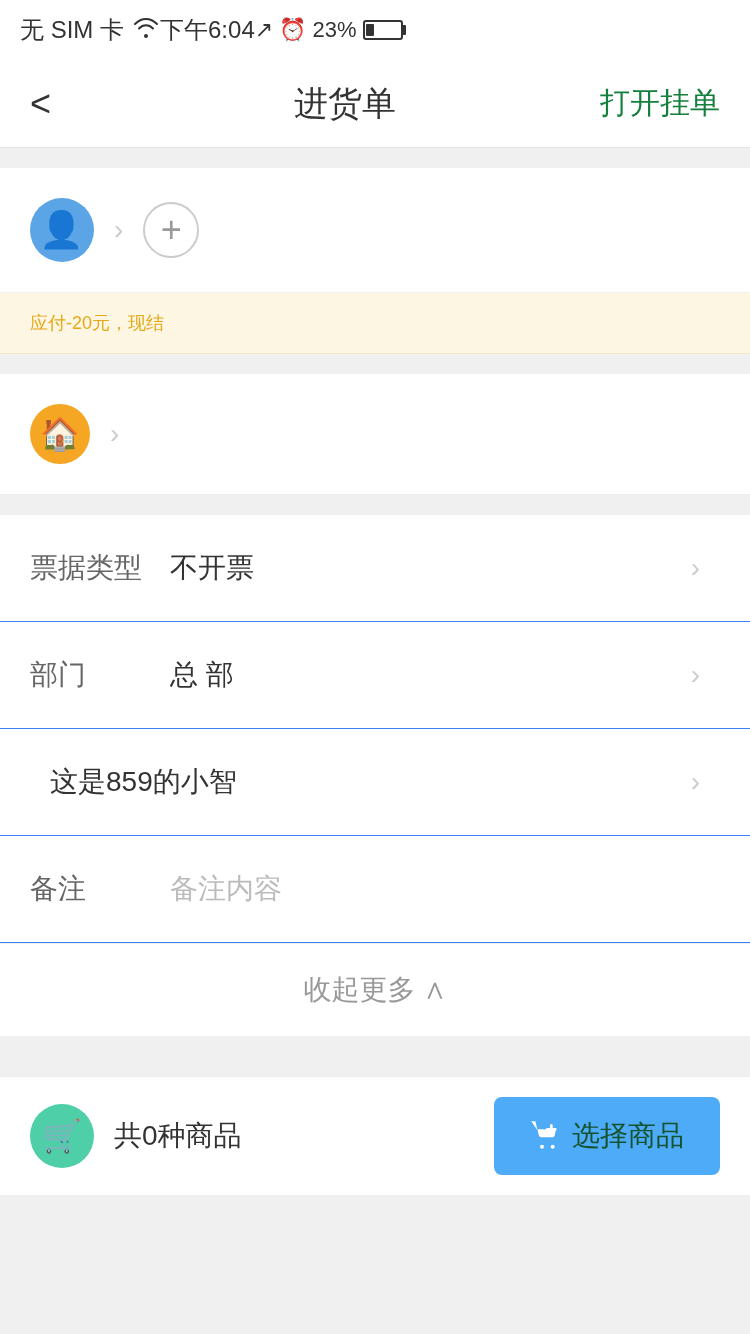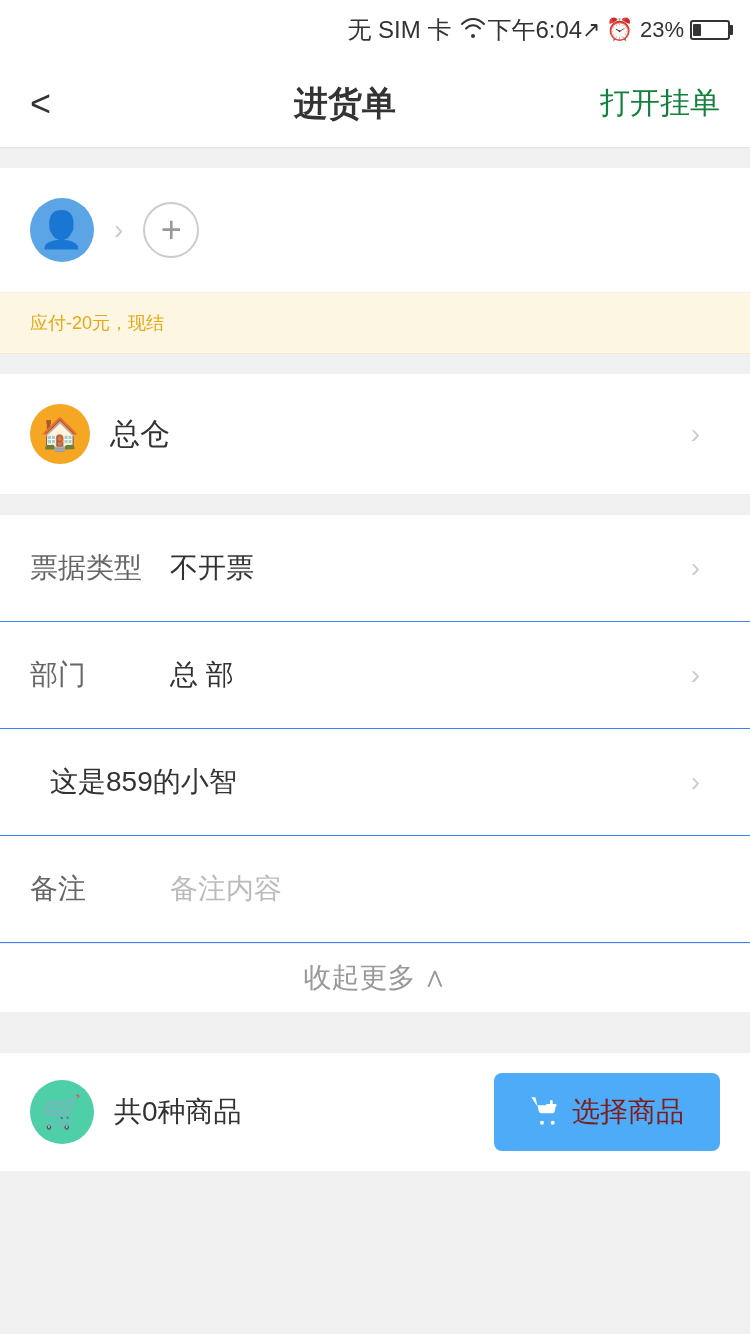--- a/index.html
+++ b/index.html
@@ -13,21 +13,21 @@
       color: #333;
     }
 
     
     .status-bar {
       width: 750px;
       height: 60px;
       background: #fff;
       display: flex;
       align-items: center;
-      justify-content: flex-end;
+      justify-content: flex-start;
       padding: 0 20px;
       font-size: 24px;
       color: #333;
     }
     .status-left { display: flex; align-items: center; gap: 8px; }
     .status-center { font-size: 24px; font-weight: 500; }
     .status-right { display: flex; align-items: center; gap: 6px; font-size: 22px; }
     .battery {
       width: 40px; height: 20px; border: 2px solid #333; border-radius: 3px; position: relative; display: inline-flex; align-items: center;
     }
@@ -46,21 +46,21 @@
       border-bottom: 1px solid #e5e5e5;
     }
     .nav-back {
       font-size: 36px;
       color: #333;
       cursor: pointer;
       width: 60px;
     }
     .nav-title {
       font-size: 34px;
-      font-weight: 700;
+      font-weight: 400;
       color: #333;
     }
     .nav-right {
       font-size: 30px;
       color: #15803d;
       cursor: pointer;
     }
 
     
     .section-gap {
@@ -162,21 +162,21 @@
       font-size: 30px;
       color: #333;
     }
 
     
     .collapse-row {
       background: #fff;
       display: flex;
       align-items: center;
       justify-content: center;
-      padding: 15px;
+      padding: 27px;
       border-top: 1px solid #eee;
       cursor: pointer;
       font-size: 28px;
       color: #999;
     }
 
     
     .product-bar {
       background: #fff;
       display: flex;
@@ -190,21 +190,21 @@
       display: flex; align-items: center; justify-content: center;
       margin-right: 20px; flex-shrink: 0;
     }
     .product-count {
       flex: 1;
       font-size: 28px;
       color: #333;
     }
     .select-product-btn {
       background: #4dabf7;
-      color: #7f1d1d;
+      color: #14532d;
       border: none;
       border-radius: 8px;
       padding: 20px 36px;
       font-size: 28px;
       cursor: pointer;
       display: flex;
       align-items: center;
       gap: 10px;
     }
     .select-product-btn svg {
@@ -265,21 +265,20 @@
   </div>
 </div>
 
 <div class="section-gap"></div>
 
 <div class="card-section">
   <div class="warehouse-row">
     <div class="warehouse-icon-wrap">
       <span class="warehouse-icon">🏠</span>
     </div>
-    <span class="warehouse-name">总仓</span>
     <span class="chevron-right">›</span>
   </div>
 </div>
 
 <div class="section-gap"></div>
 
 <div class="card-section">
   <div class="form-row">
     <span class="form-label">票据类型</span>
     <span class="form-value">不开票</span>

